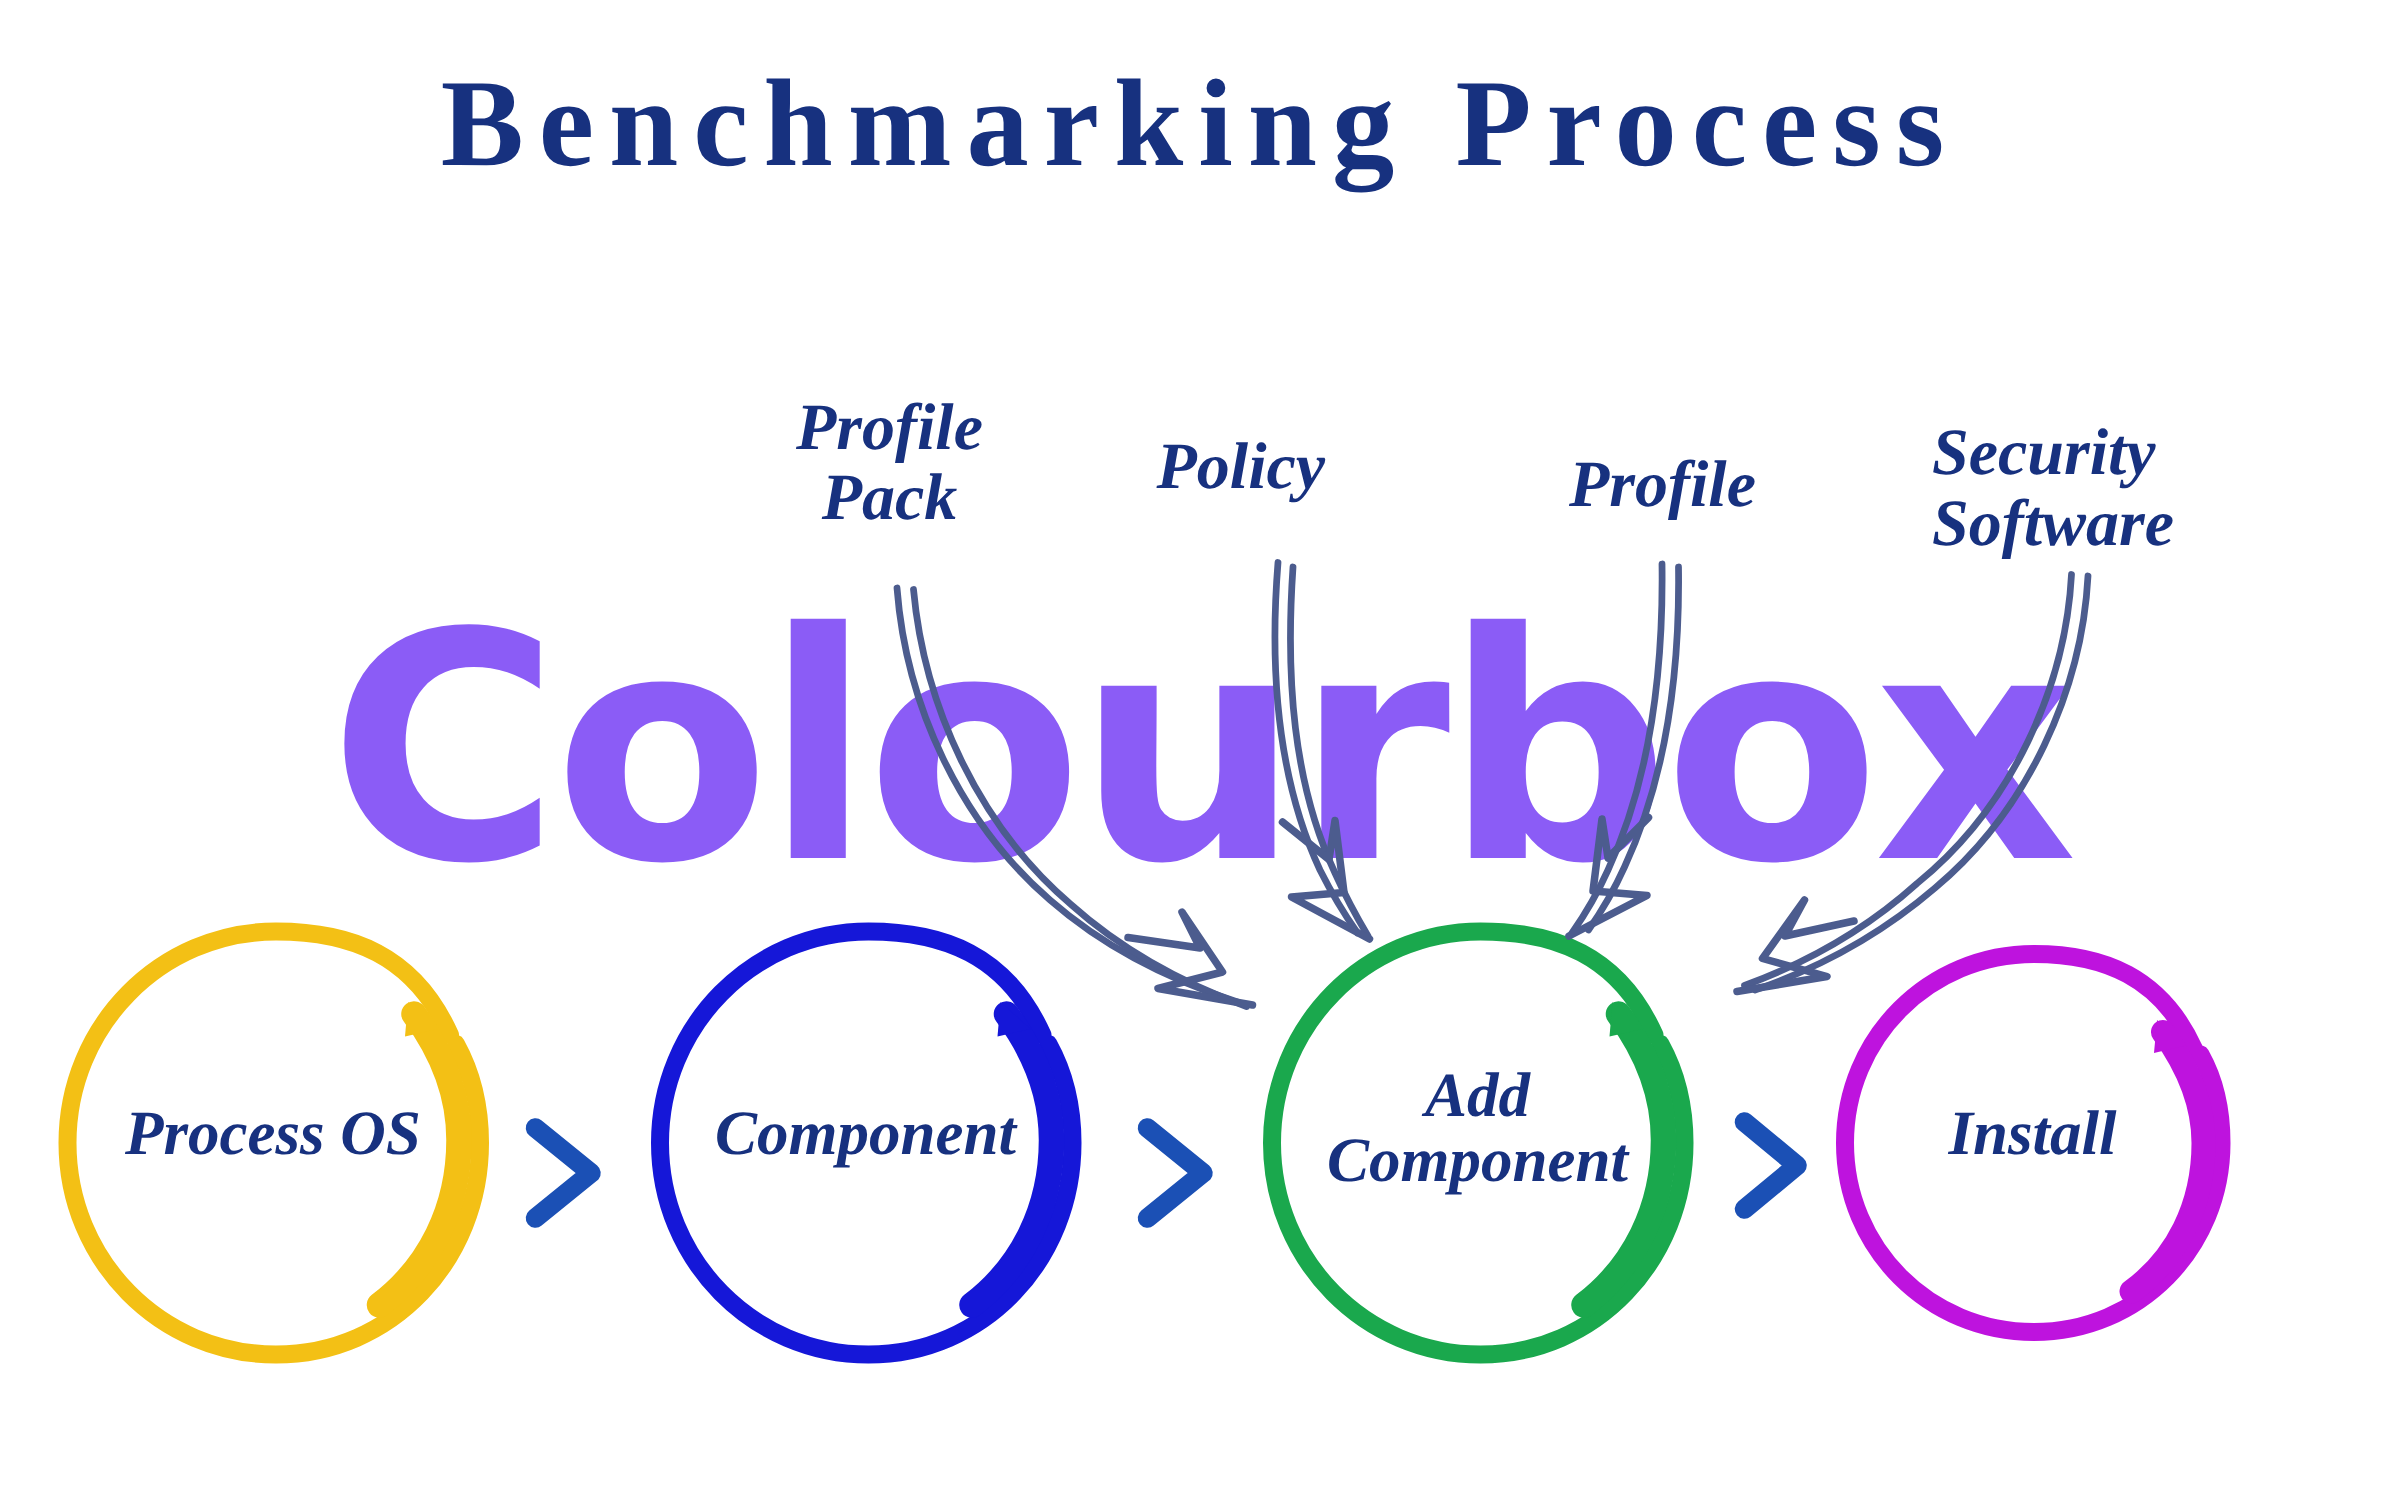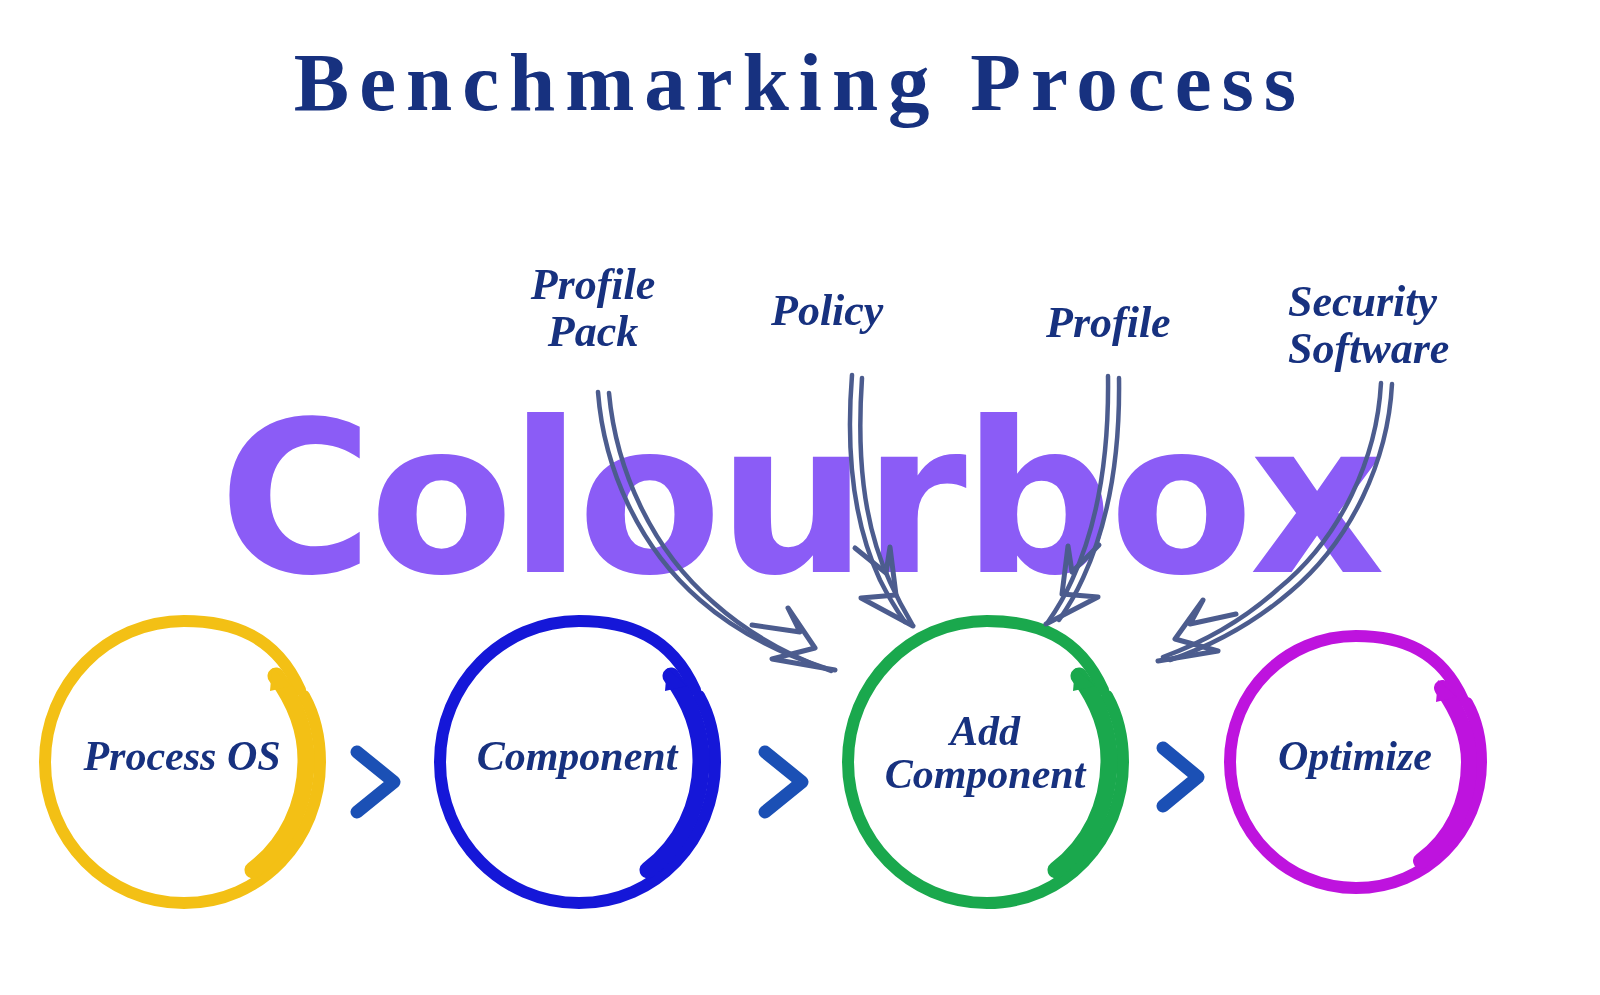--- a/index.html
+++ b/index.html
@@ -199,21 +199,21 @@
   <div class="node-label one-line" style="left:432px; top:735px; width:290px;">
     <div>Component</div>
   </div>
 
   <div class="node-label two-line" style="left:840px; top:710px; width:290px;">
     <div>Add</div>
     <div>Component</div>
   </div>
 
   <div class="node-label one-line" style="left:1225px; top:735px; width:260px;">
-    <div>Optimize</div>
+    <div>Install</div>
   </div>
 
   <div class="input-label" style="left:503px; top:262px; width:180px; text-align:center;">
     <span class="l1">Profile</span>
     <span class="l2">Pack</span>
   </div>
 
   <div class="input-label" style="left:771px; top:288px; width:145px; text-align:left;">
     <span class="l1">Policy</span>
   </div>

